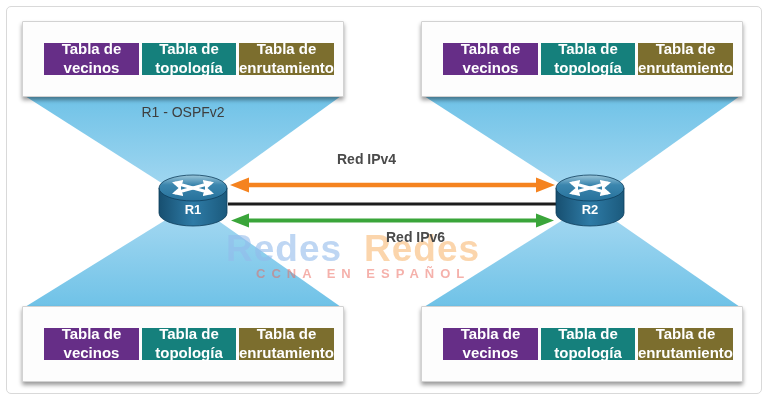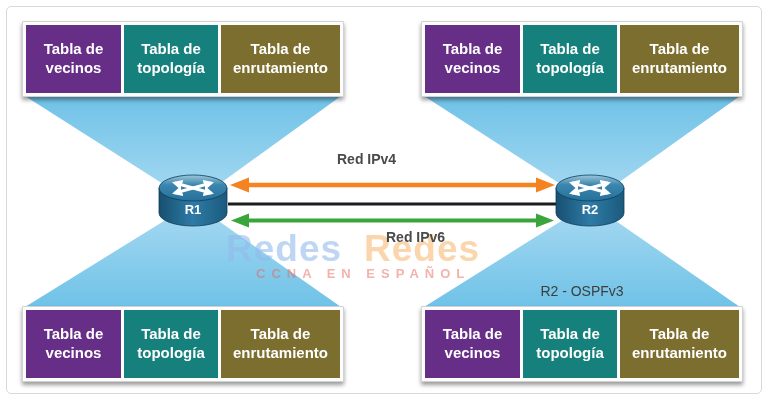--- a/index.html
+++ b/index.html
@@ -20,21 +20,21 @@
   
   .watermark { position:absolute; left:226px; top:228px; z-index:2;
     font-weight:bold; font-size:37px; letter-spacing:1px; white-space:nowrap; }
   .watermark .w2 { margin-left:22px; }
   .wm-sub { position:absolute; left:256px; top:266px; z-index:2;
     font-weight:bold; font-size:13px; letter-spacing:6px; white-space:nowrap; }
 
   
   .panel {
     position:absolute; width:322px; height:76px; background:#fdfdfd;
-    border:1px solid #d2d2d2; padding:3px; display:flex; gap:3px;
+    border:1px solid #d2d2d2; padding:21px; display:flex; gap:3px;
     box-shadow:0 3px 4px rgba(0,0,0,0.40); z-index:3; border-radius:1px;
   }
   .panel.tl { left:22px;  top:21px; }
   .panel.tr { left:421px; top:21px; }
   .panel.bl { left:22px;  top:306px; }
   .panel.br { left:421px; top:306px; }
   .cell {
     height:100%; display:flex; align-items:center; justify-content:center;
     text-align:center; color:#ffffff; font-weight:bold; font-size:15px;
     line-height:1.25;
@@ -163,21 +163,21 @@
         </div>
     </div>
     <div class="cell c2" style="background: rgb(124, 110, 46);">
       <div>
           <span>Tabla de</span>
           <span>enrutamiento</span>
         </div>
     </div>
   </div>
 
-  <div class="group-label br">R2 - OSPFv3</div>
+  <div class="group-label tl">R1 - OSPFv2</div>
 
   <svg class="layer toplayer" viewBox="0 0 768 400">
     <defs>
       <linearGradient id="rBody" x1="0" y1="0" x2="1" y2="0">
         <stop offset="0" stop-color="#174f70"></stop>
           <stop offset="0.5" stop-color="#2e7ba6"></stop>
           <stop offset="1" stop-color="#1b5a7d"></stop>
       </linearGradient>
       <linearGradient id="rTop" x1="0" y1="0" x2="0" y2="1">
         <stop offset="0" stop-color="#9dc7da"></stop>

